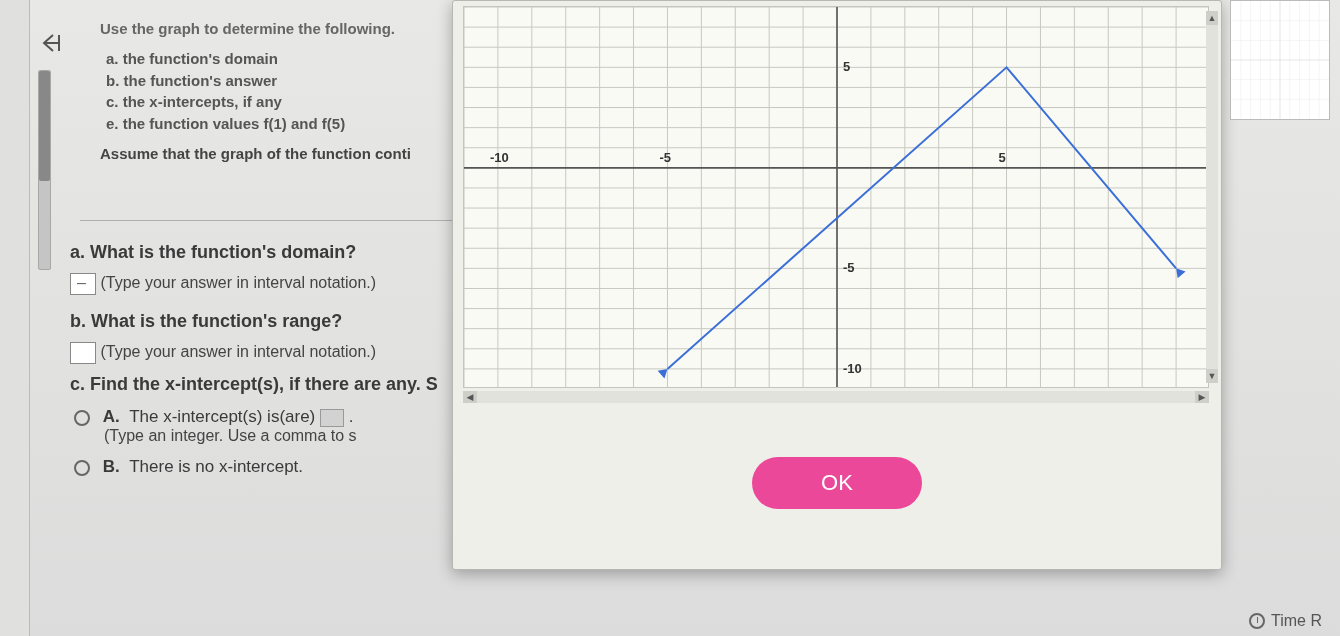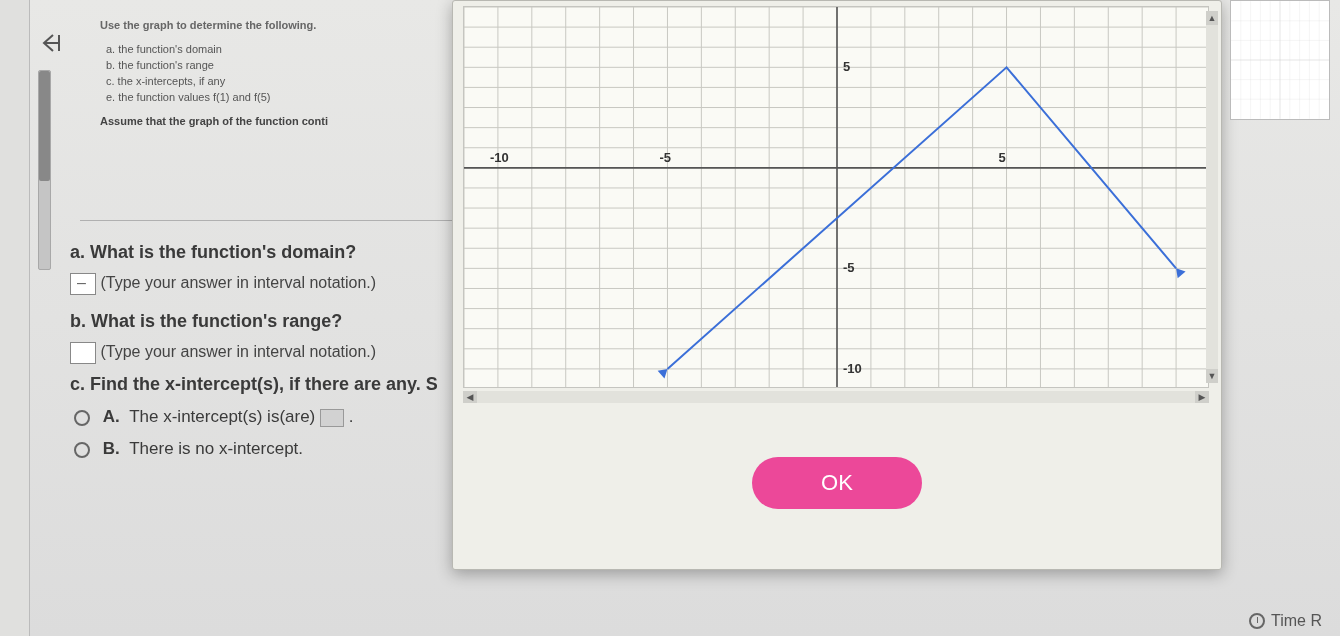--- a/index.html
+++ b/index.html
@@ -53,25 +53,25 @@
     width: 100%; height: 110px;
     background: #888;
     border-radius: 2px;
   }
   .question-panel {
     position: absolute;
     left: 100px;
     top: 18px;
     width: 520px;
     color: #555;
-    font-size: 11px;
+    font-size: 15px;
     line-height: 1.45;
   }
   .question-panel .intro { font-weight: bold; color: #666; margin-bottom: 8px;}
-  .question-panel .parts { margin-left: 6px; font-weight: normal; color:#555;}
+  .question-panel .parts { margin-left: 6px; font-weight: bold; color:#555;}
   .question-panel .assume { margin-top: 8px; font-weight: bold; color:#444;}
   .divider {
     position: absolute;
     left: 80px;
     top: 220px;
     width: 380px;
     height: 1px;
     background: #b0b0b0;
   }
   .qa {
@@ -212,21 +212,21 @@
   </div>
 
   <div class="scrollbar-track">
     <div class="scrollbar-thumb"></div>
   </div>
 
   <div class="question-panel">
     <div class="intro">Use the graph to determine the following.</div>
     <div class="parts">
       <div>a. the function's domain</div>
-      <div>b. the function's range</div>
+      <div>b. the function's answer</div>
       <div>c. the x-intercepts, if any</div>
       <div>e. the function values f(1) and f(5)</div>
     </div>
     <div class="assume">Assume that the graph of the function conti</div>
   </div>
 
   <div class="divider"></div>
 
   <div class="qa">
     <div class="row">
@@ -246,20 +246,21 @@
     <div class="row" style="margin-top:8px;">
       <span class="label">c. Find the x-intercept(s), if there are any. S</span>
     </div>
 
     <div class="opt">
       <span class="radio"></span>
       <b>A.</b>
       &nbsp;<span>The x-intercept(s) is(are)</span>
       <span class="small-box"></span>
       <span>.</span>
+      <div class="sub">(Type an integer. Use a comma to s</div>
     </div>
 
     <div class="opt">
       <span class="radio"></span>
       <b>B.</b>
       &nbsp;<span>There is no x-intercept.</span>
     </div>
   </div>
 
   <div class="modal">

